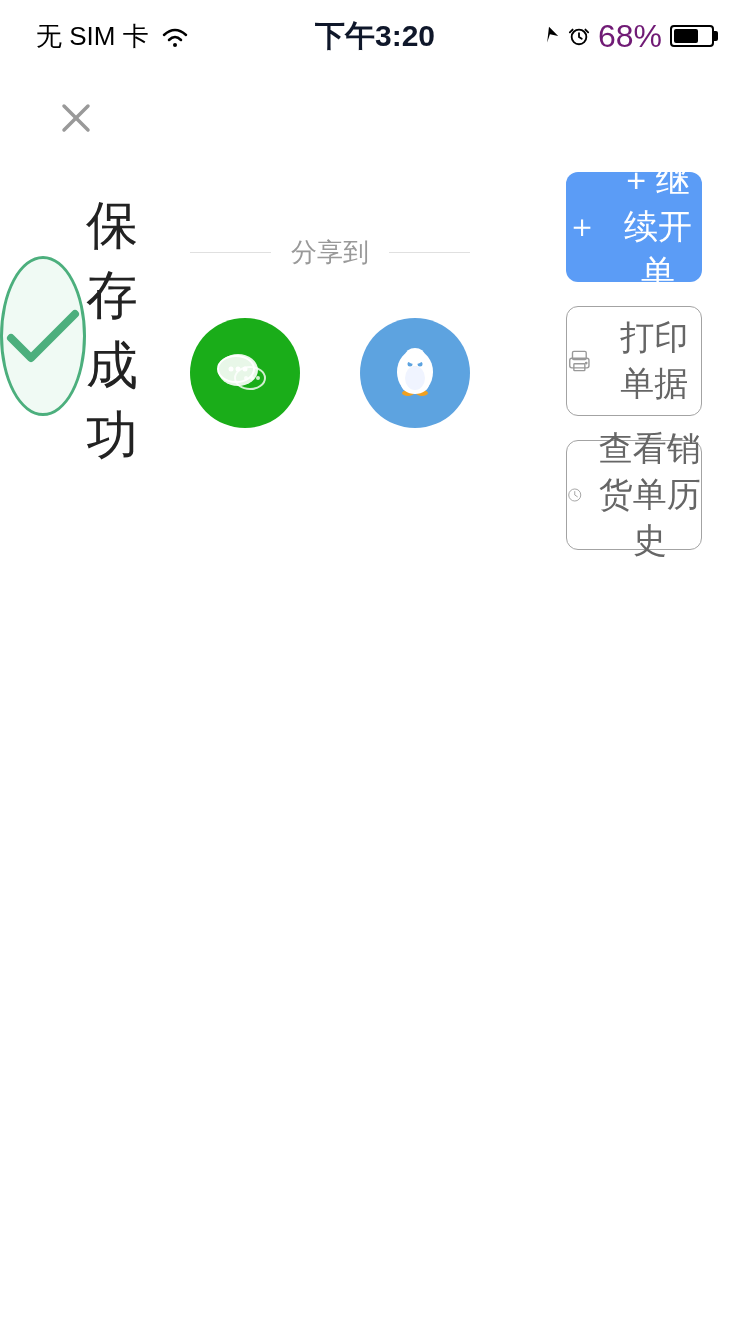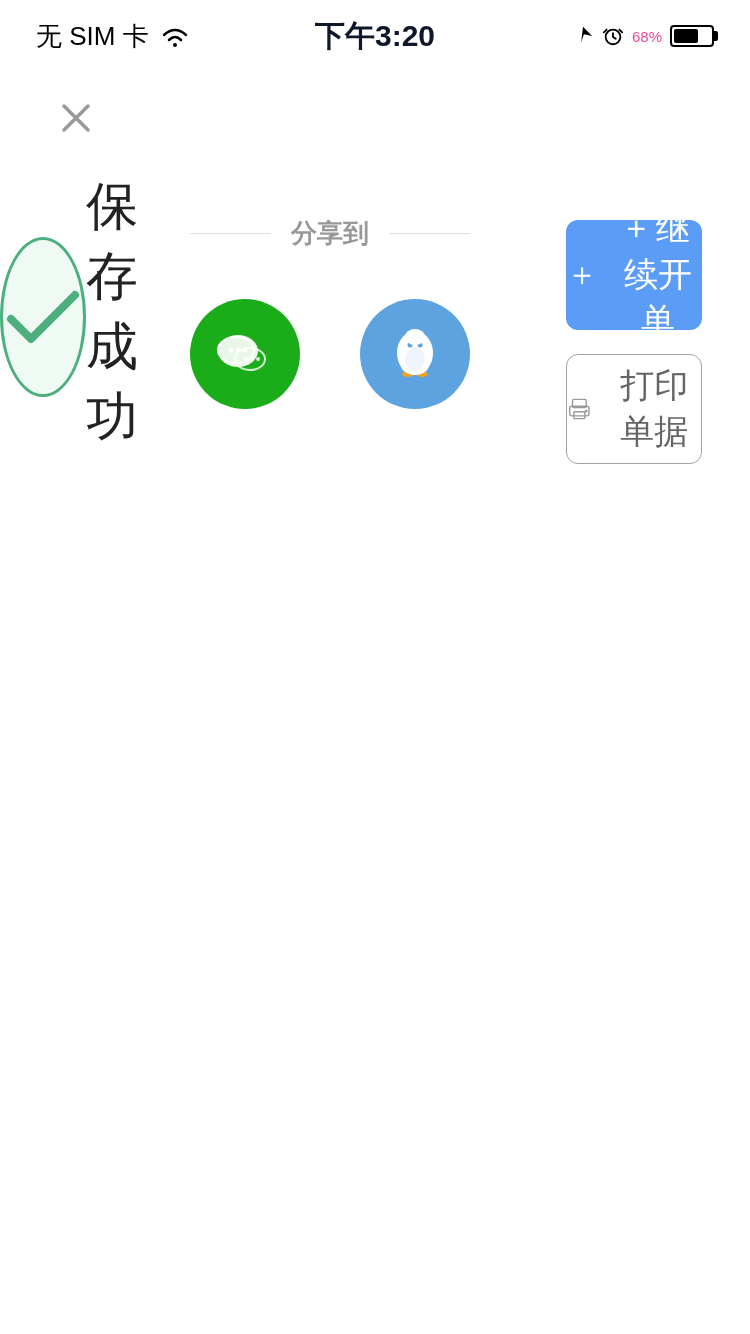--- a/index.html
+++ b/index.html
@@ -40,22 +40,22 @@
       position: absolute;
       left: 50%;
       transform: translateX(-50%);
       top: 16px;
     }
 
     .status-right {
       display: flex;
       align-items: center;
       gap: 8px;
-      font-size: 15px;
-      color: #ec4899;
+      font-size: 32px;
+      color: #701a75;
     }
 
     .battery-container {
       display: flex;
       align-items: center;
       gap: 4px;
     }
 
     .battery-box {
       width: 44px;
@@ -133,21 +133,20 @@
       color: #222;
       margin-bottom: 60px;
       letter-spacing: 4px;
     }
 
     
     .share-section {
       width: 100%;
       padding: 0 48px;
       margin-bottom: 60px;
-      font-weight: bold;
     }
 
     .share-divider {
       display: flex;
       align-items: center;
       gap: 20px;
       margin-bottom: 48px;
     }
 
     .share-divider::before,
@@ -334,15 +333,22 @@
     <button class="action-btn action-btn-secondary">
       <svg width="36" height="36" viewBox="0 0 36 36">
         <rect x="8" y="4" width="20" height="12" rx="2" fill="none" stroke="#999" stroke-width="2"></rect>
         <rect x="4" y="14" width="28" height="14" rx="3" fill="none" stroke="#999" stroke-width="2"></rect>
         <rect x="10" y="22" width="16" height="10" rx="1" fill="none" stroke="#999" stroke-width="2"></rect>
         <circle cx="28" cy="21" r="2" fill="#999"></circle>
       </svg>
       <span>打印单据</span>
     </button>
 
+    <button class="action-btn action-btn-secondary">
+      <svg width="36" height="36" viewBox="0 0 36 36">
+        <circle cx="18" cy="18" r="14" fill="none" stroke="#999" stroke-width="2"></circle>
+        <path d="M18 10 L18 18 L24 22" stroke="#999" stroke-width="2" stroke-linecap="round" fill="none"></path>
+      </svg>
+      <span>查看销货单历史</span>
+    </button>
 
   </div>
 </div>
 
 </body></html>

